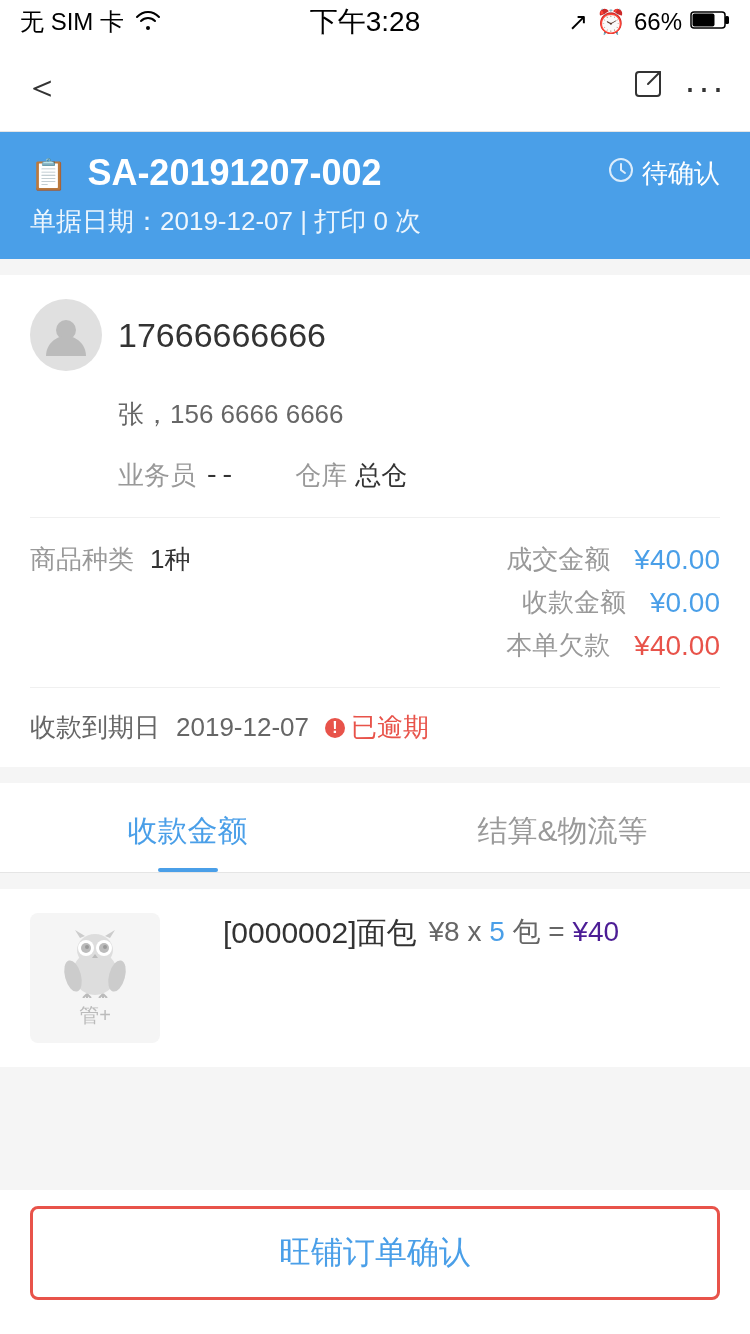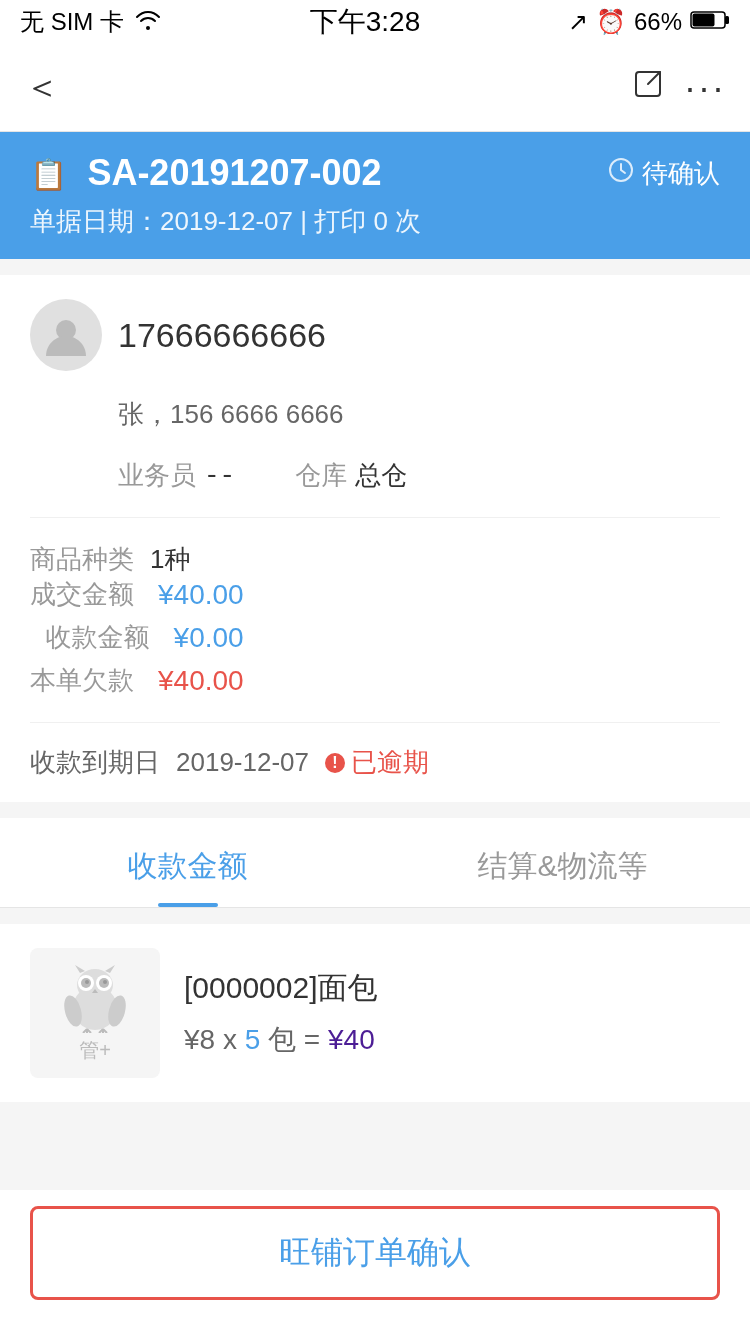--- a/index.html
+++ b/index.html
@@ -153,21 +153,20 @@
       margin: 0 30px;
     }
 
     
     .summary-section {
       background: #fff;
       padding: 24px 30px;
       display: flex;
       align-items: flex-start;
       justify-content: space-between;
-      flex-direction: column;
     }
     .summary-left {
       display: flex;
       align-items: center;
       gap: 16px;
       font-size: 26px;
     }
     .summary-label { color: #999; }
     .summary-value { color: #333; }
     .summary-right {
@@ -266,23 +265,24 @@
     }
     .product-owl {
       font-size: 40px;
       color: #ccc;
       display: flex;
       flex-direction: column;
       align-items: center;
     }
     .product-info {
       display: flex;
-      flex-direction: column;
+      flex-direction: row;
       gap: 12px;
       justify-content: center;
+      margin-left: 39px;
     }
     .product-name {
       font-size: 30px;
       color: #333;
       font-weight: 500;
     }
     .product-price {
       font-size: 28px;
       color: #666;
     }

